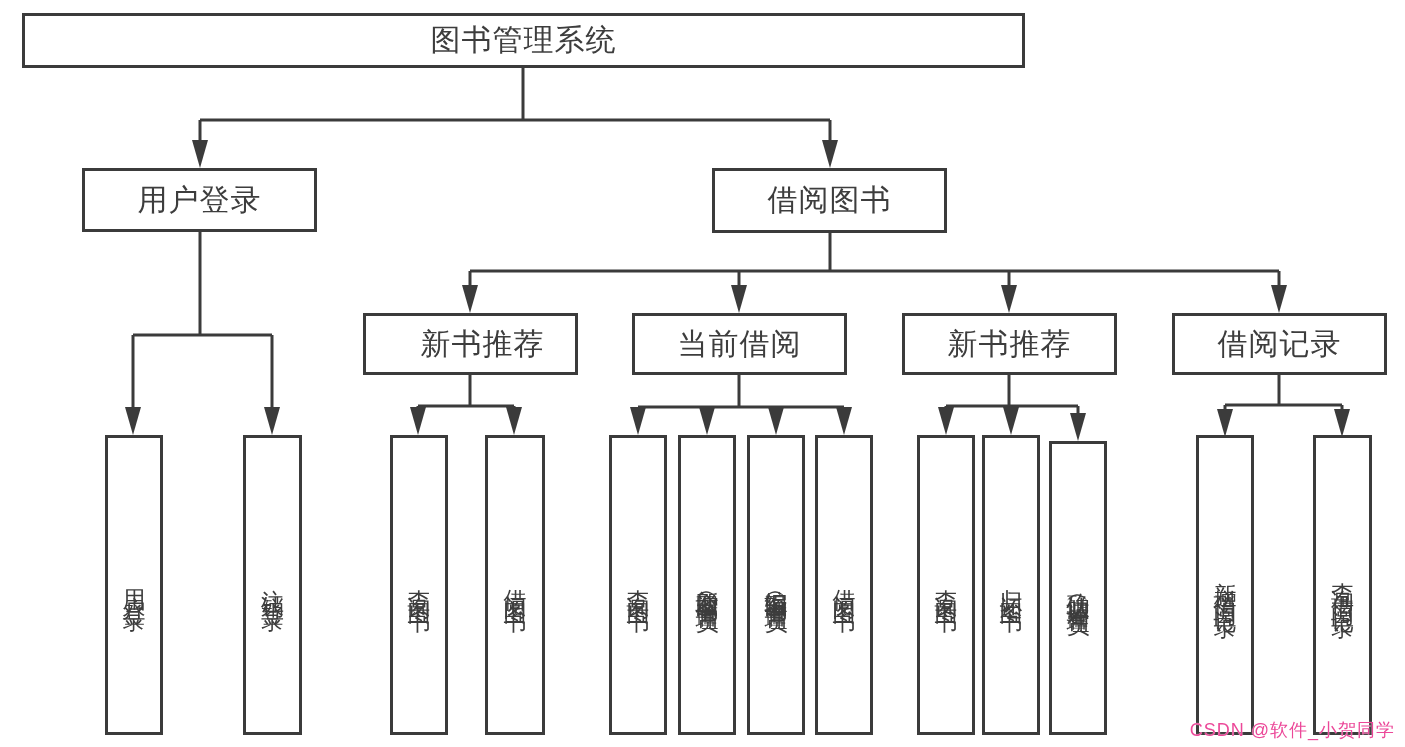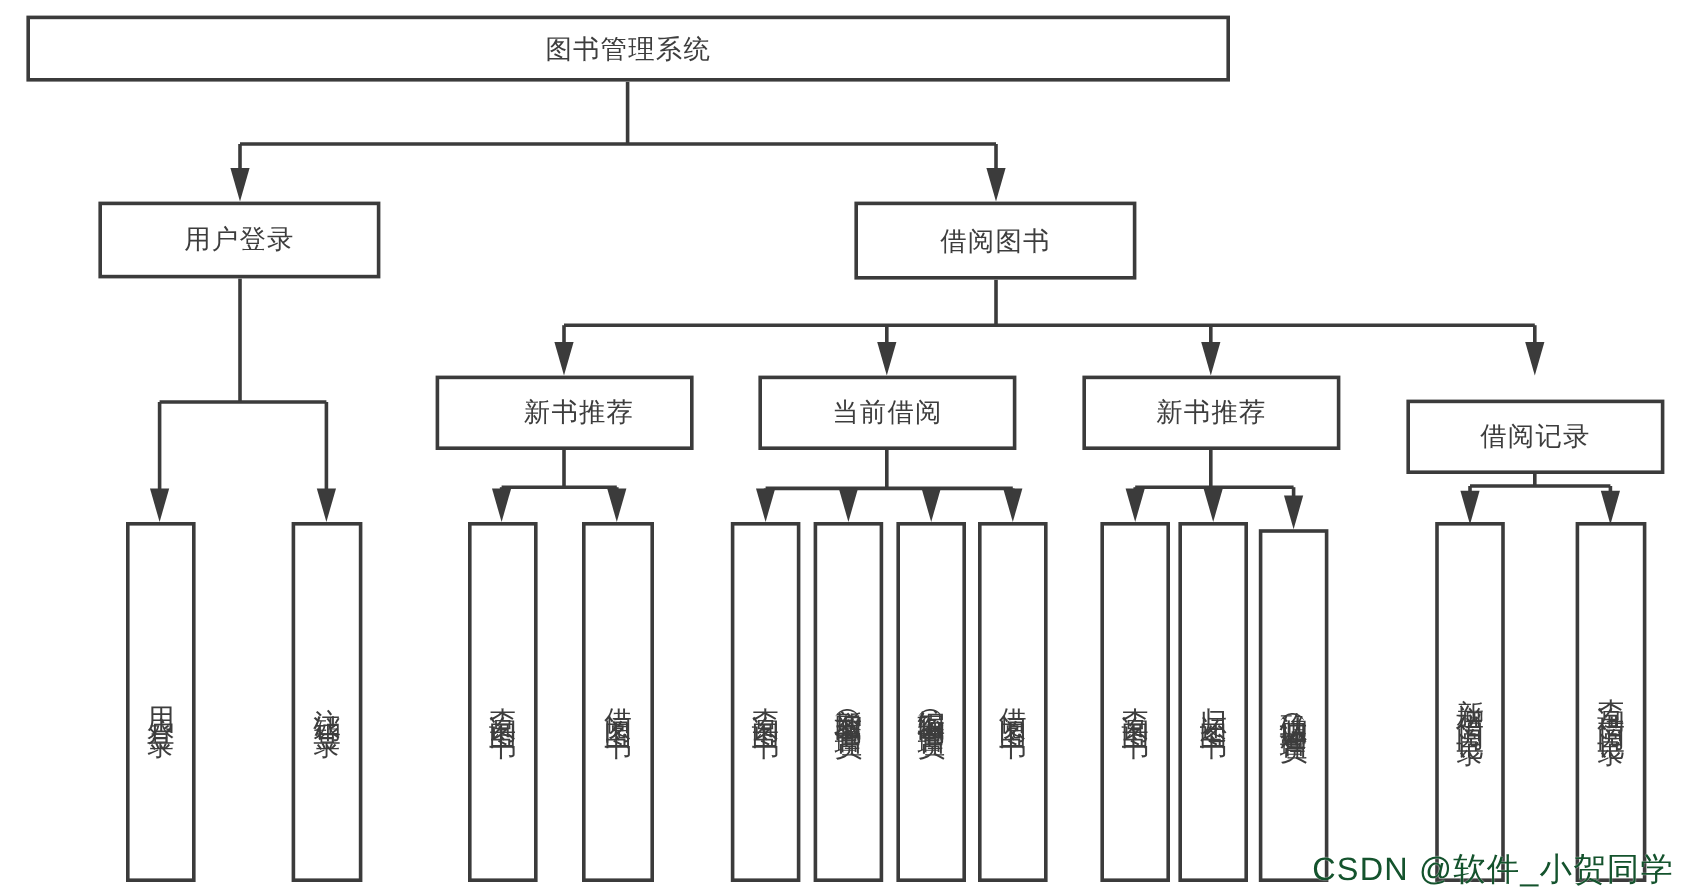--- a/index.html
+++ b/index.html
@@ -5,38 +5,38 @@
   html,body { margin:0; padding:0; background:#ffffff; }
   .canvas {
     position:relative; width:1405px; height:747px; background:#ffffff;
     font-family:"Liberation Sans","DejaVu Sans",sans-serif; overflow:hidden;
   }
   svg.wires { position:absolute; left:0; top:0; width:1405px; height:747px; }
   .box {
     position:absolute; box-sizing:border-box;
     border:3px solid #3b3b3b; background:#ffffff;
     display:flex; align-items:center; justify-content:center;
-    color:#3d3d3d; font-size:22px; letter-spacing:1px;
+    color:#3d3d3d; font-size:30px; letter-spacing:1px;
     white-space:nowrap;
   }
   .root  { left:22px;  top:13px;  width:1003px; height:55px; }
   .lvl1a { left:82px;  top:168px; width:235px;  height:64px; }
   .lvl1b { left:712px; top:168px; width:235px;  height:65px; }
   .lvl2  { top:313px; width:215px; height:62px; }
   .leaf {
     position:absolute; box-sizing:border-box; top:435px; width:58px; height:300px;
     border:3px solid #3b3b3b; background:#ffffff;
     display:flex; align-items:center; justify-content:center;
     writing-mode:vertical-rl; text-orientation:mixed;
     color:#3d3d3d; font-size:23px; letter-spacing:7px; line-height:1;
   }
   .leaf.tight { letter-spacing:3px; }
   .watermark {
     position:absolute; right:10px; bottom:5px;
-    color:#14532d; font-size:27px; letter-spacing:1px;
+    color:#ec4899; font-size:18px; letter-spacing:1px;
     text-shadow:0 0 1px #ffffff;
   }
 </style>
 </head>
 <body>
 
 <div class="canvas">
 
   <svg class="wires" viewBox="0 0 1405 747" xmlns="http://www.w3.org/2000/svg">
     <defs>
@@ -117,21 +117,21 @@
   </svg>
 
   <div class="box root">图书管理系统</div>
 
   <div class="box lvl1a">用户登录</div>
   <div class="box lvl1b">借阅图书</div>
 
   <div class="box lvl2" style="left:363px;padding-left:24px;">新书推荐</div>
   <div class="box lvl2" style="left:632px;">当前借阅</div>
   <div class="box lvl2" style="left:902px;">新书推荐</div>
-  <div class="box lvl2" style="left:1172px;margin-top:20px;">借阅记录</div>
+  <div class="box lvl2" style="left:1172px;">借阅记录</div>
 
   <div class="leaf" style="left:105px;">用户登录</div>
   <div class="leaf" style="left:243px;width:59px;">注销登录</div>
 
   <div class="leaf" style="left:390px;">查询图书</div>
   <div class="leaf" style="left:485px;width:60px;">借阅图书</div>
 
   <div class="leaf" style="left:609px;">查询图书</div>
   <div class="leaf tight" style="left:678px;">新增图书（管理员）</div>
   <div class="leaf tight" style="left:747px;">编辑图书（管理员）</div>

